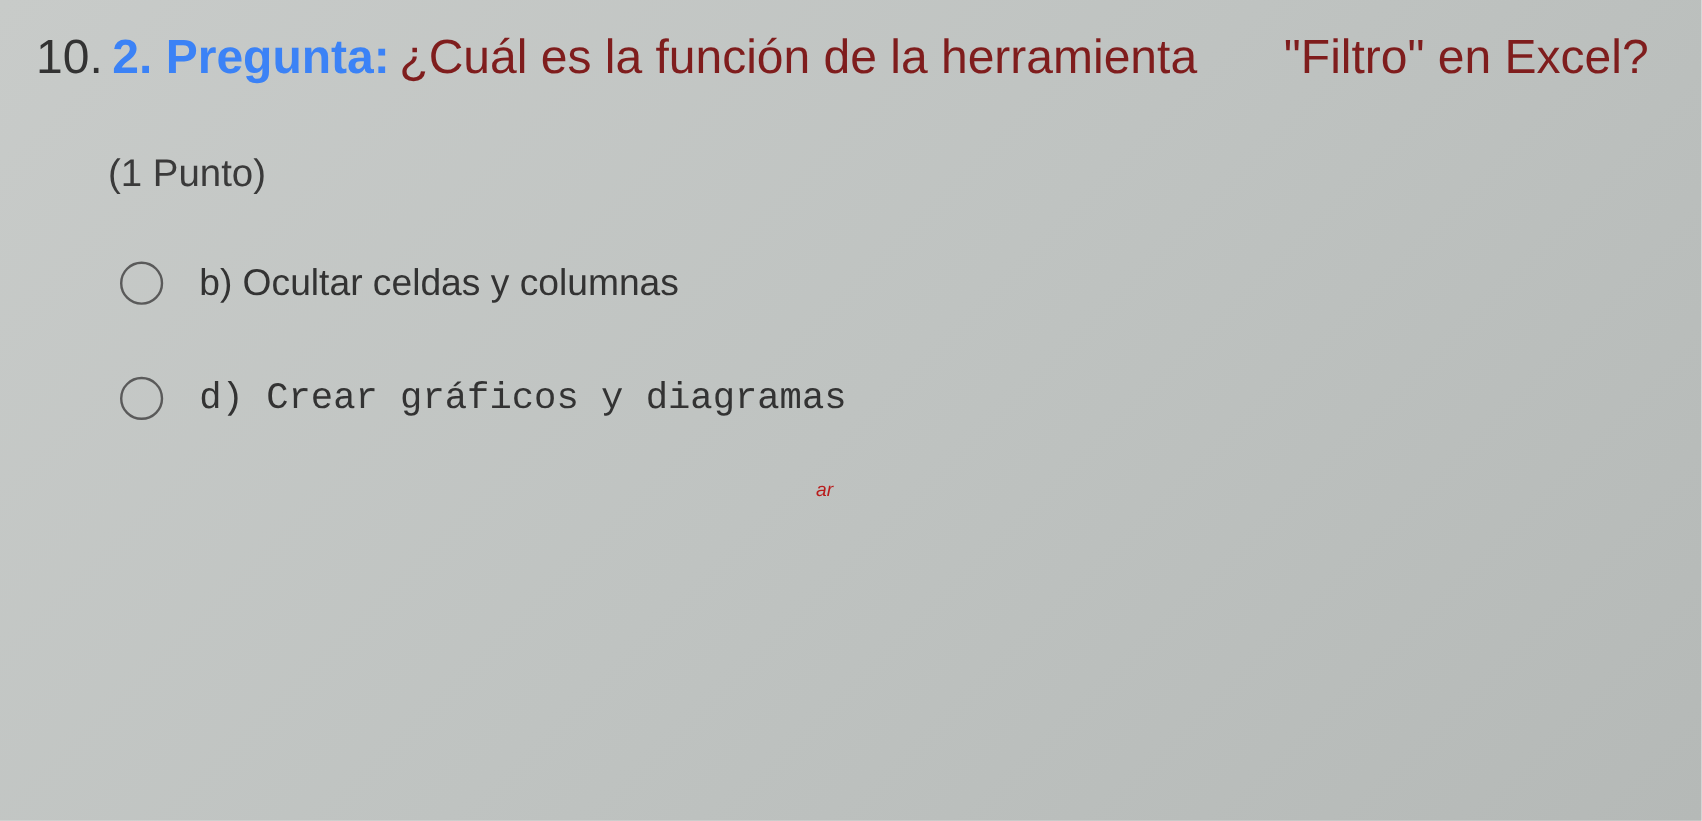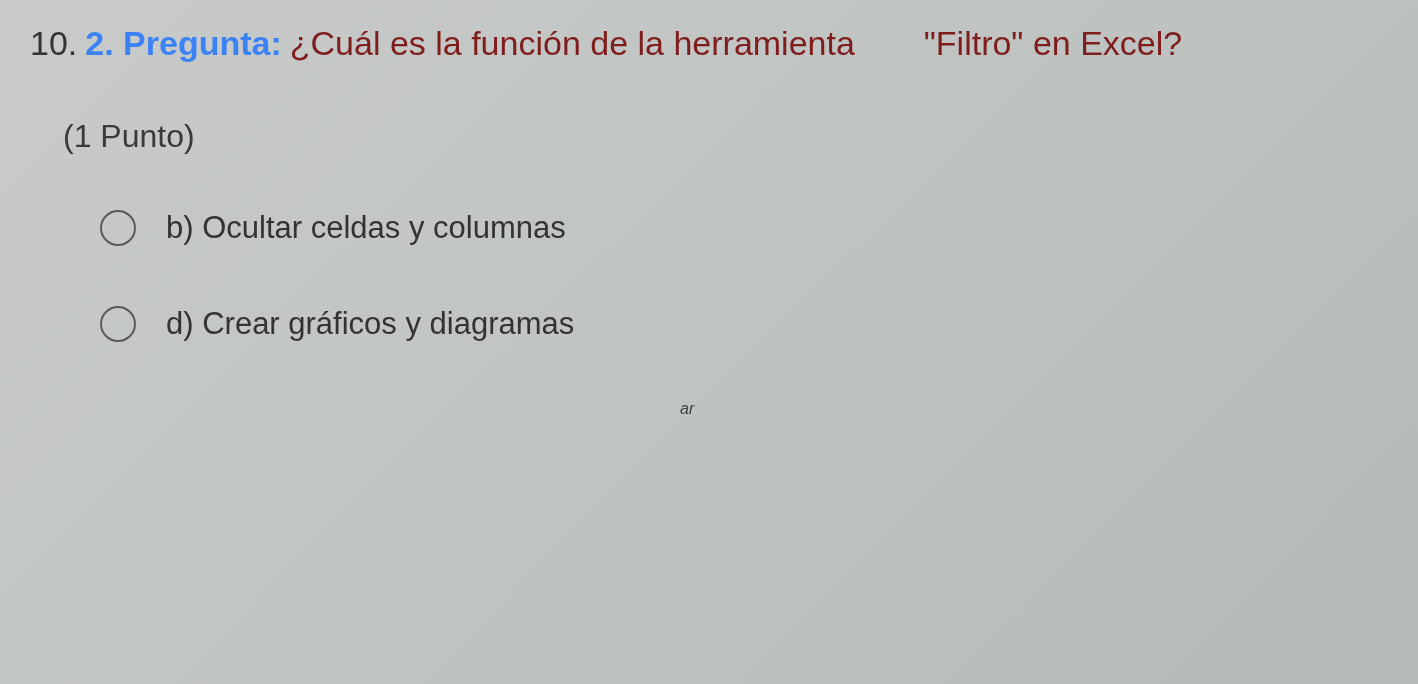--- a/index.html
+++ b/index.html
@@ -13,21 +13,21 @@
       background: linear-gradient(135deg, #c8cbc9 0%, #bfc3c1 50%, #b5b9b7 100%);
       font-family: 'Segoe UI', Tahoma, Geneva, Verdana, sans-serif;
       color: #2a2a2a;
       padding: 20px 30px;
       position: relative;
       overflow: hidden;
     }
     .question-header {
       display: flex;
       align-items: baseline;
-      font-size: 34px;
+      font-size: 40px;
       margin-bottom: 50px;
       line-height: 1.4;
     }
     .question-number {
       font-weight: 400;
       margin-right: 8px;
       color: #333;
     }
     .question-label {
       font-weight: 700;
@@ -38,21 +38,21 @@
       font-weight: 400;
       color: #7f1d1d;
     }
     .question-text-gap {
       display: inline-block;
       width: 50px;
     }
     .points {
       font-size: 32px;
       color: #3a3a3a;
-      margin-left: 33px;
+      margin-left: 60px;
       margin-bottom: 55px;
       font-weight: 400;
     }
     .options {
       margin-left: 70px;
     }
     .option {
       display: flex;
       align-items: center;
       margin-bottom: 60px;
@@ -66,25 +66,26 @@
       flex-shrink: 0;
       background: transparent;
     }
     .option-text {
       font-size: 31px;
       color: #333;
       font-weight: 400;
     }
     .option:last-child {
       margin-bottom: 20px;
+      font-family: Liberation Mono, monospace;
     }
     .artifact {
       position: absolute;
       font-size: 16px;
-      color: #404040;
+      color: #b91c1c;
       left: 680px;
       top: 400px;
       font-style: italic;
     }
   </style>
 </head>
 <body>
 
 <div class="question-header">
   <span class="question-number">10.</span>

